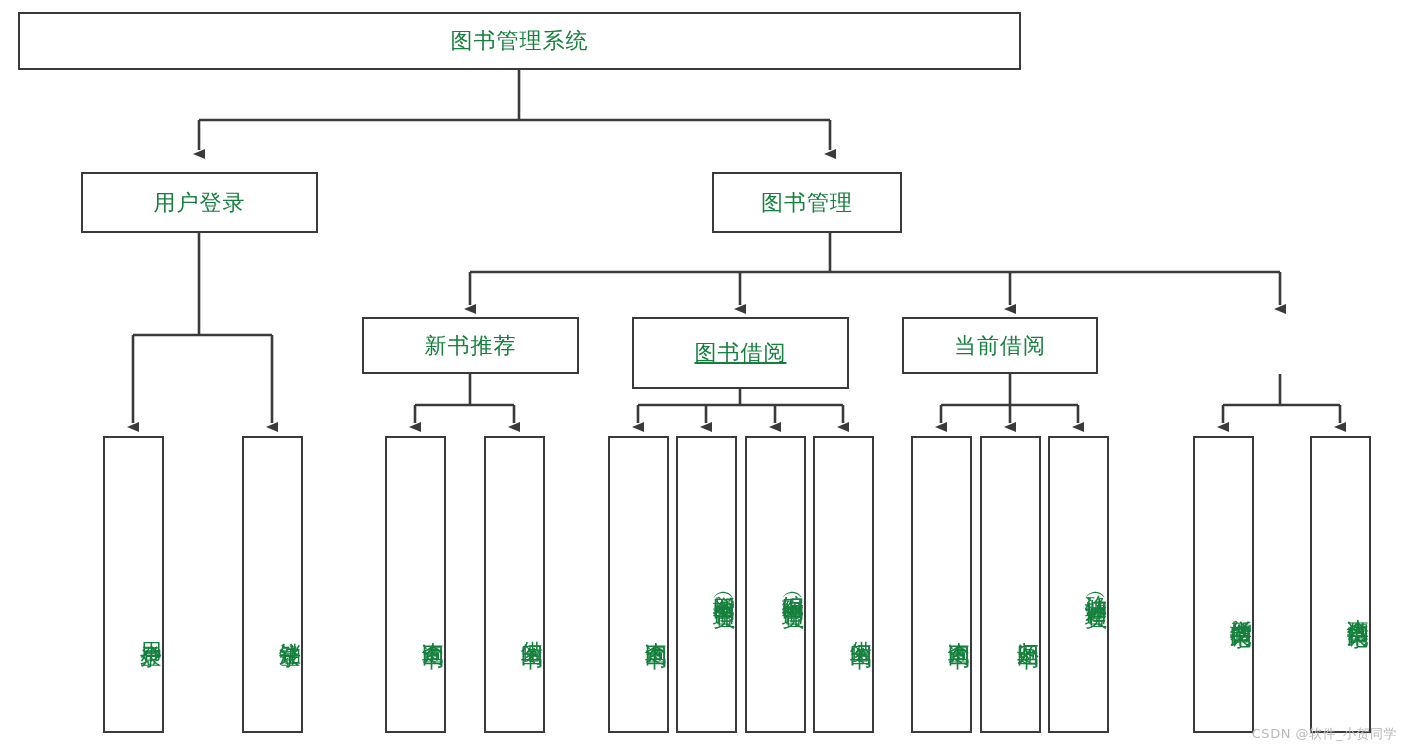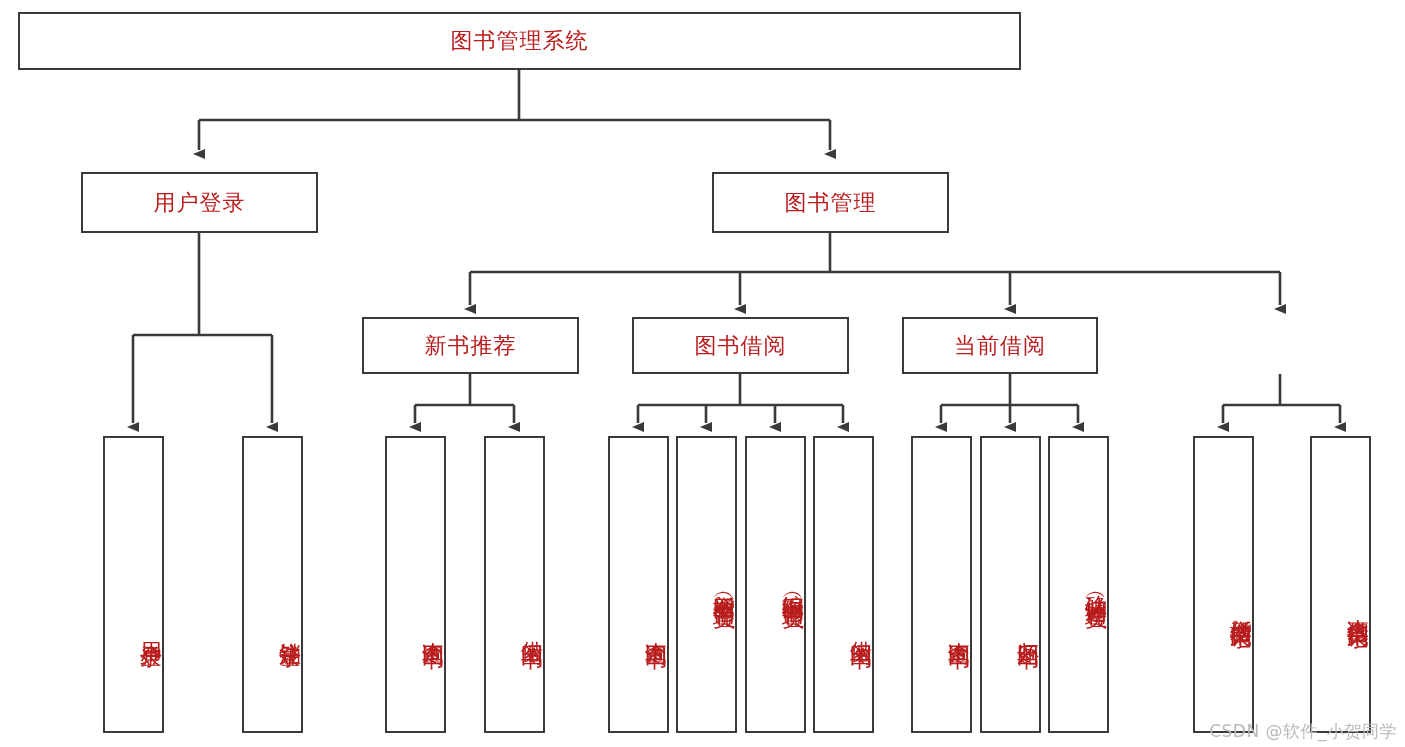--- a/index.html
+++ b/index.html
@@ -22,21 +22,21 @@
     left: 0;
     top: 0;
     width: 1405px;
     height: 747px;
   }
   .node {
     position: absolute;
     box-sizing: border-box;
     border: 2.5px solid #3a3a3a;
     background: #ffffff;
-    color: #b91c1c;
+    color: #15803d;
     display: flex;
     align-items: center;
     justify-content: center;
     z-index: 2;
     text-align: right;
   }
   .node.horiz {
     font-size: 22px;
     letter-spacing: 1px;
   }
@@ -54,21 +54,21 @@
     align-items: flex-start;
     padding-top: 2px;
   }
   .node-label {
     white-space: pre;
   }
   .watermark {
     position: absolute;
     right: 8px;
     bottom: 4px;
-    font-size: 17px;
+    font-size: 13px;
     color: #b9b9b9;
     z-index: 5;
     white-space: nowrap;
     letter-spacing: 0.5px;
   }
 </style>
 </head>
 <body>
 
 <div id="canvas">
@@ -124,29 +124,29 @@
   </svg>
 
   <div class="node horiz" style="left:18px; top:12px; width:1003px; height:58px;">
     <span class="node-label">图书管理系统</span>
   </div>
 
   <div class="node horiz" style="left:81px; top:172px; width:237px; height:61px;">
     <span class="node-label">用户登录</span>
   </div>
 
-  <div class="node horiz" style="left:712px; top:172px; width:237px; height:61px;font-family:Liberation Serif, serif;">
+  <div class="node horiz" style="left:712px; top:172px; width:190px; height:61px;font-family:Liberation Serif, serif;">
     <span class="node-label">图书管理</span>
   </div>
 
   <div class="node horiz" style="left:362px; top:317px; width:217px; height:57px;">
     <span class="node-label">新书推荐</span>
   </div>
 
-  <div class="node horiz" style="left:632px; top:317px; width:217px; height:57px;">
+  <div class="node horiz" style="left:632px; top:317px; width:217px; height:72px;text-decoration:underline;">
     <span class="node-label">图书借阅</span>
   </div>
 
   <div class="node horiz" style="left:902px; top:317px; width:196px; height:57px;">
     <span class="node-label">当前借阅</span>
   </div>
 
 
   <div class="node vert" style="left:103px; top:436px; width:61px; height:297px; padding-top:86px;">
     <span class="node-label">用户登录</span>

